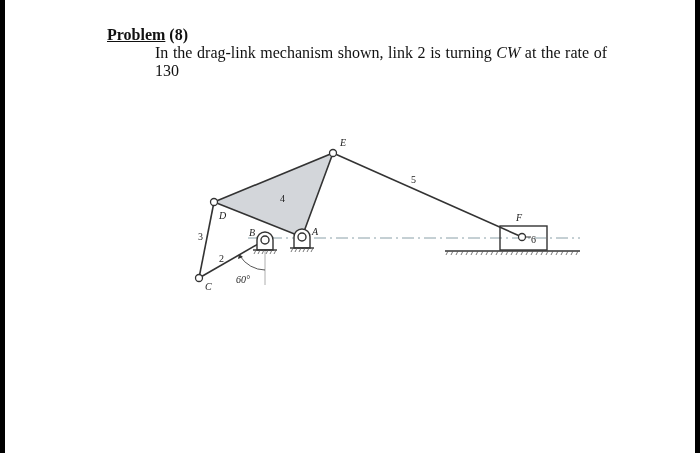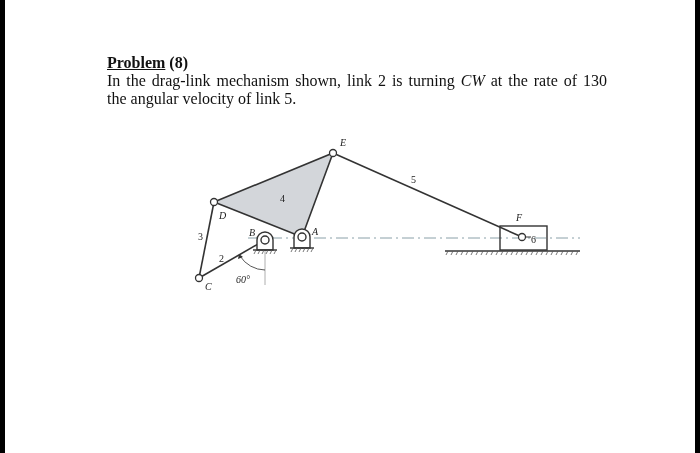--- a/index.html
+++ b/index.html
@@ -4,45 +4,44 @@
 <style>
   html, body { margin:0; padding:0; }
   body { width:700px; height:453px; background:#fff; position:relative; overflow:hidden; }
   .bar-left { position:absolute; left:0; top:0; width:5px; height:453px; background:#000; }
   .bar-right { position:absolute; right:0; top:0; width:5px; height:453px; background:#000; }
   .text-block {
     position:absolute; left:107px; top:26px; width:500px;
     font-family:"Liberation Serif", "DejaVu Serif", serif;
     font-size:16px; line-height:18px; color:#111; text-align:justify;
   }
-  .title { font-weight:bold;margin-top:28px; }
+  .title { font-weight:bold; }
   .title u { text-decoration:underline; }
   .para { margin:0; }
-  .line { display:block; }
+  .line { display:block;margin-left:48px; }
   .line.just { text-align-last: justify; }
   i { font-style:italic; }
   sub { font-size:10px; vertical-align:-2px; line-height:0; }
   svg { position:absolute; left:0; top:0; }
   .lbl { font-family:"Liberation Serif", "DejaVu Serif", serif; font-size:10px; fill:#222; }
   .lbl-i { font-style:italic; }
 </style>
 </head>
 <body>
 
 <div class="bar-left"></div>
 <div class="bar-right"></div>
 
 <div class="text-block">
   <div class="title">
     <u>Problem</u>
     <span>(8)</span>
   </div>
   <div class="para">
     <span class="line just"><span>In the drag-link mechanism shown, link 2 is turning </span><i>CW</i><span> at the rate of 130</span></span>
-    <span class="line">the angular velocity of link 5.</span>
   </div>
 </div>
 
 <svg width="700" height="453" viewBox="0 0 700 453">
 
   <line x1="248" y1="238" x2="580" y2="238" stroke="#8aa0a8" stroke-width="1" stroke-dasharray="12,4,2,4"></line>
 
   <polygon points="214,202 333,153 302,237" fill="#d3d6da" stroke="#333" stroke-width="1.6"></polygon>
 
   <line x1="333" y1="153" x2="522" y2="237" stroke="#333" stroke-width="1.6"></line>

